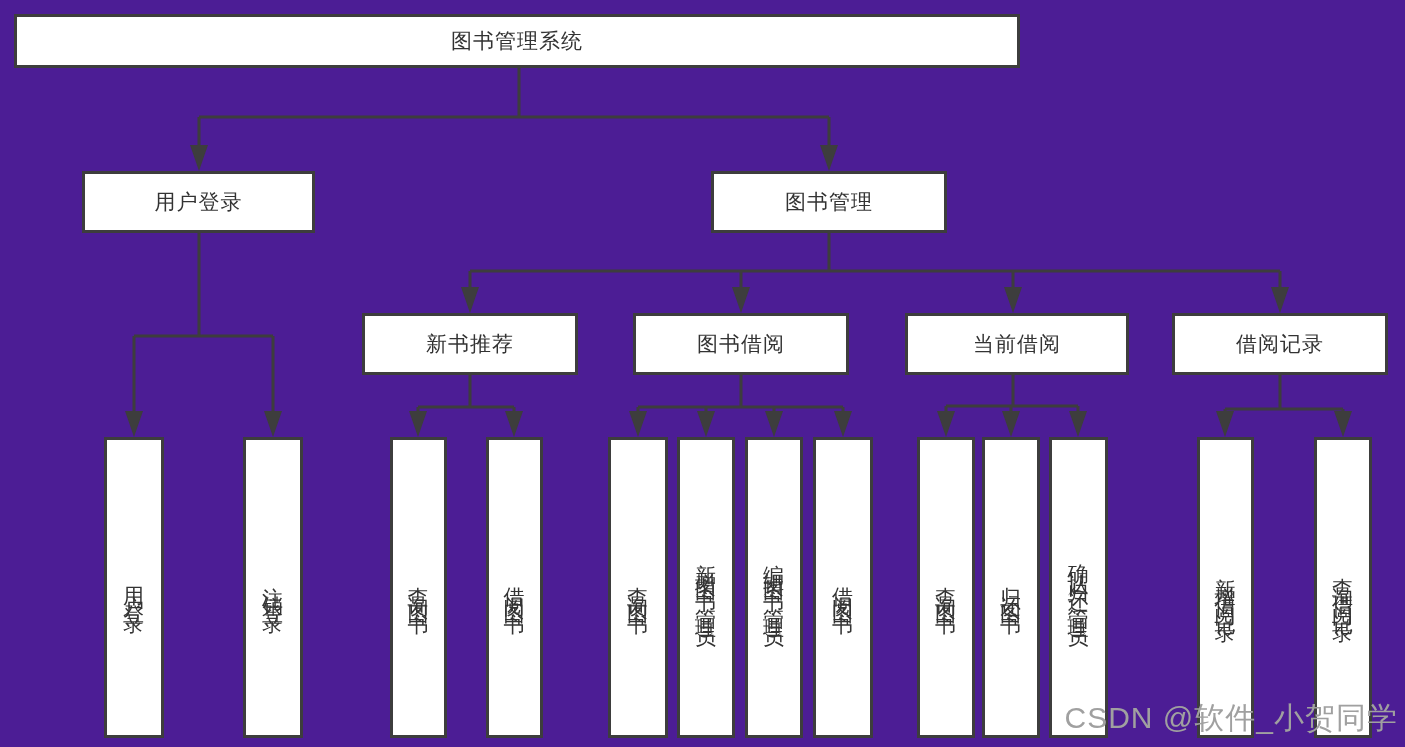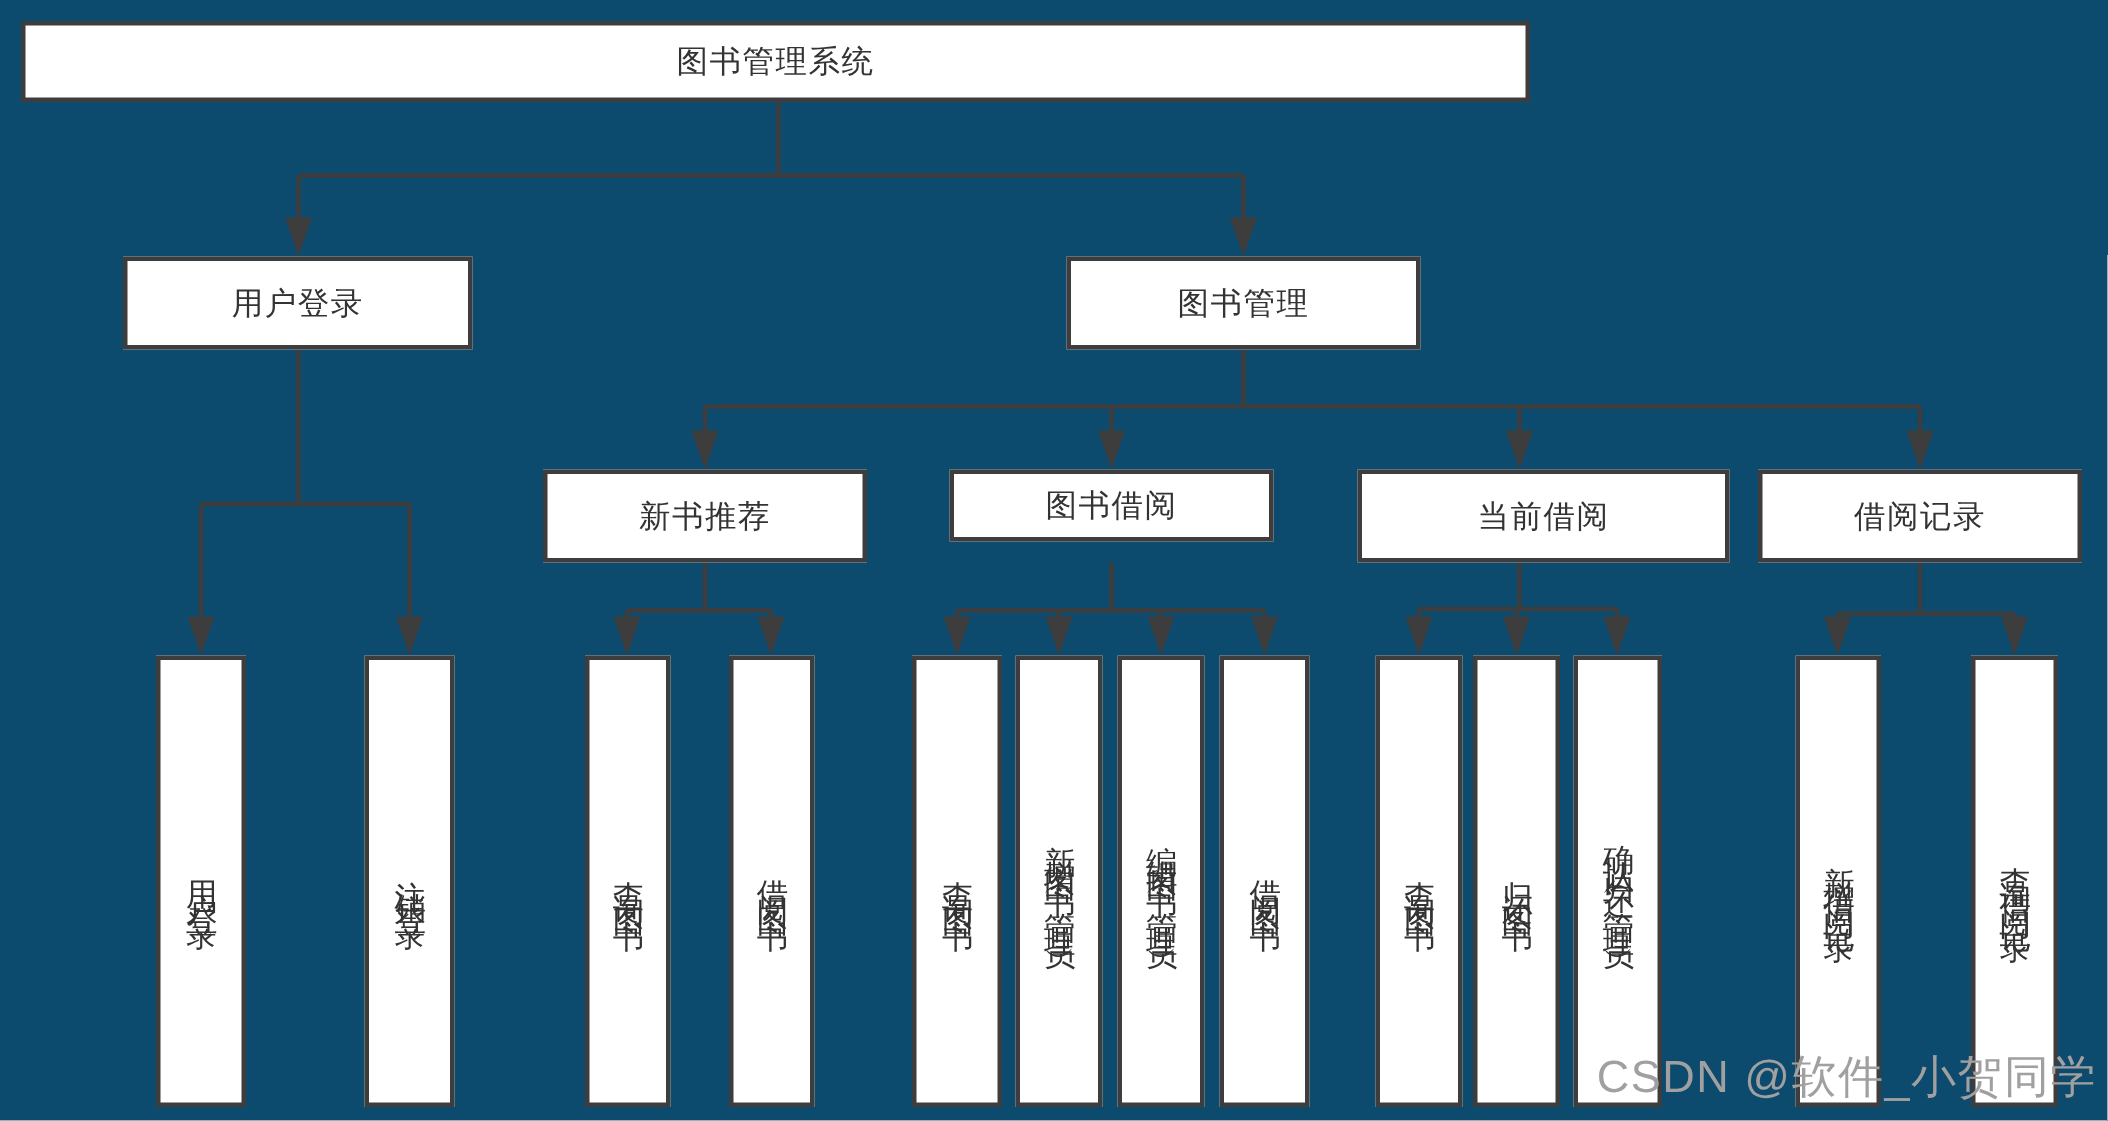--- a/index.html
+++ b/index.html
@@ -5,21 +5,21 @@
   html, body {
     margin: 0;
     padding: 0;
     background: #ffffff;
     font-family: "Liberation Sans", "DejaVu Sans", sans-serif;
   }
   .canvas {
     position: relative;
     width: 1405px;
     height: 747px;
-    background: #0c4a6e;
+    background: #4c1d95;
     overflow: hidden;
   }
   svg.connectors {
     position: absolute;
     left: 0;
     top: 0;
     width: 1405px;
     height: 747px;
     pointer-events: none;
   }
@@ -108,22 +108,22 @@
       <polygon points="1334,411 1352,411 1343,437"></polygon>
     </g>
   </svg>
 
   <div class="node" style="left:14px; top:14px; width:1006px; height:54px;">图书管理系统</div>
 
   <div class="node" style="left:82px; top:171px; width:233px; height:62px;">用户登录</div>
   <div class="node" style="left:711px; top:171px; width:236px; height:62px;">图书管理</div>
 
   <div class="node" style="left:362px; top:313px; width:216px; height:62px;">新书推荐</div>
-  <div class="node" style="left:633px; top:313px; width:216px; height:48px;">图书借阅</div>
-  <div class="node" style="left:905px; top:313px; width:248px; height:62px;">当前借阅</div>
+  <div class="node" style="left:633px; top:313px; width:216px; height:62px;">图书借阅</div>
+  <div class="node" style="left:905px; top:313px; width:224px; height:62px;">当前借阅</div>
   <div class="node" style="left:1172px; top:313px; width:216px; height:62px;">借阅记录</div>
 
   <div class="leaf" style="left:104px; top:437px; width:60px; height:301px;">
     <span class="vtext">用户登录</span>
   </div>
   <div class="leaf" style="left:243px; top:437px; width:60px; height:301px;">
     <span class="vtext">注销登录</span>
   </div>
 
   <div class="leaf" style="left:390px; top:437px; width:57px; height:301px;">

